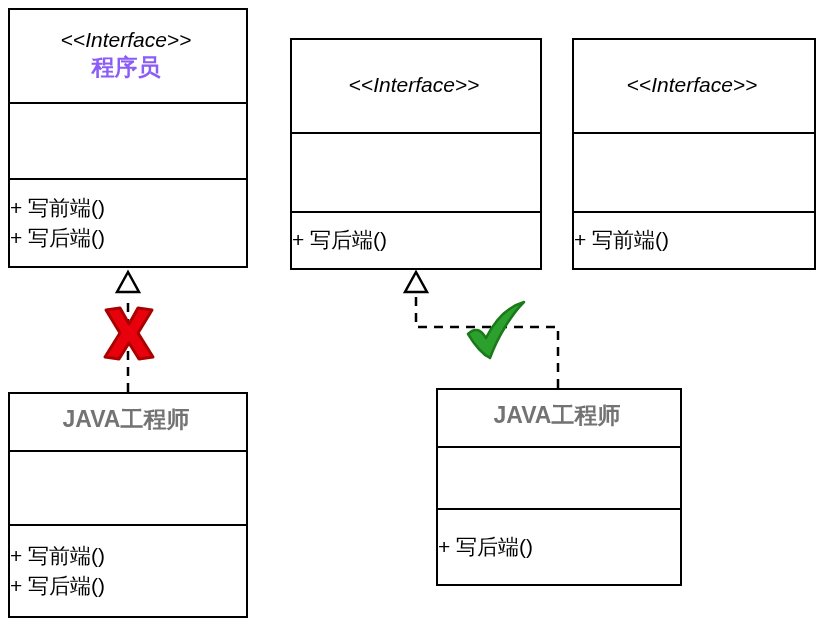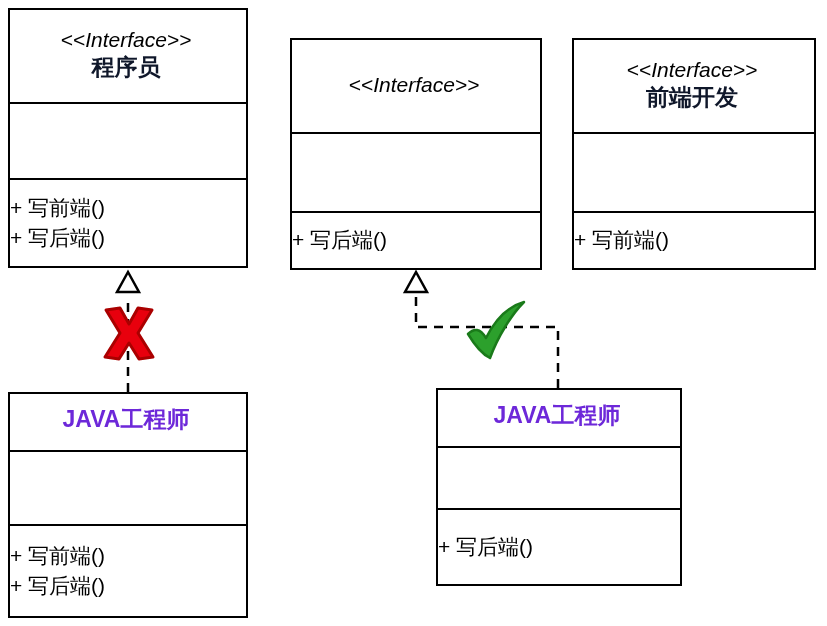--- a/index.html
+++ b/index.html
@@ -49,28 +49,28 @@
   .stereotype {
     font-size: 21px;
     font-style: italic;
     color: #000000;
     line-height: 1.25;
     white-space: nowrap;
   }
   .class-name {
     font-size: 23px;
     font-weight: bold;
-    color: #0f172a;
+    color: #8b5cf6;
     line-height: 1.3;
     white-space: nowrap;
   }
   .class-name-only {
     font-size: 23px;
     font-weight: bold;
-    color: #6d28d9;
+    color: #737373;
     line-height: 1.3;
     white-space: nowrap;
   }
   .op-line {
     font-size: 21px;
     color: #000000;
     line-height: 1.45;
     white-space: nowrap;
   }
   
@@ -115,21 +115,20 @@
   </div>
   <div class="uml-section uml-attrs" style="height:79px;"></div>
   <div class="uml-section uml-ops" style="flex:1;">
     <div class="op-line">+ 写后端()</div>
   </div>
 </div>
 
 <div class="uml-class" style="left:572px; top:38px; width:244px; height:232px;">
   <div class="uml-section uml-head" style="height:94px;">
     <div class="stereotype">&lt;&lt;Interface&gt;&gt;</div>
-    <div class="class-name">前端开发</div>
   </div>
   <div class="uml-section uml-attrs" style="height:79px;"></div>
   <div class="uml-section uml-ops" style="flex:1;">
     <div class="op-line">+ 写前端()</div>
   </div>
 </div>
 
 <div class="uml-class" style="left:8px; top:392px; width:240px; height:226px;">
   <div class="uml-section uml-head" style="height:58px; align-items:center; padding-top:4px;">
     <div class="class-name-only">JAVA工程师</div>

